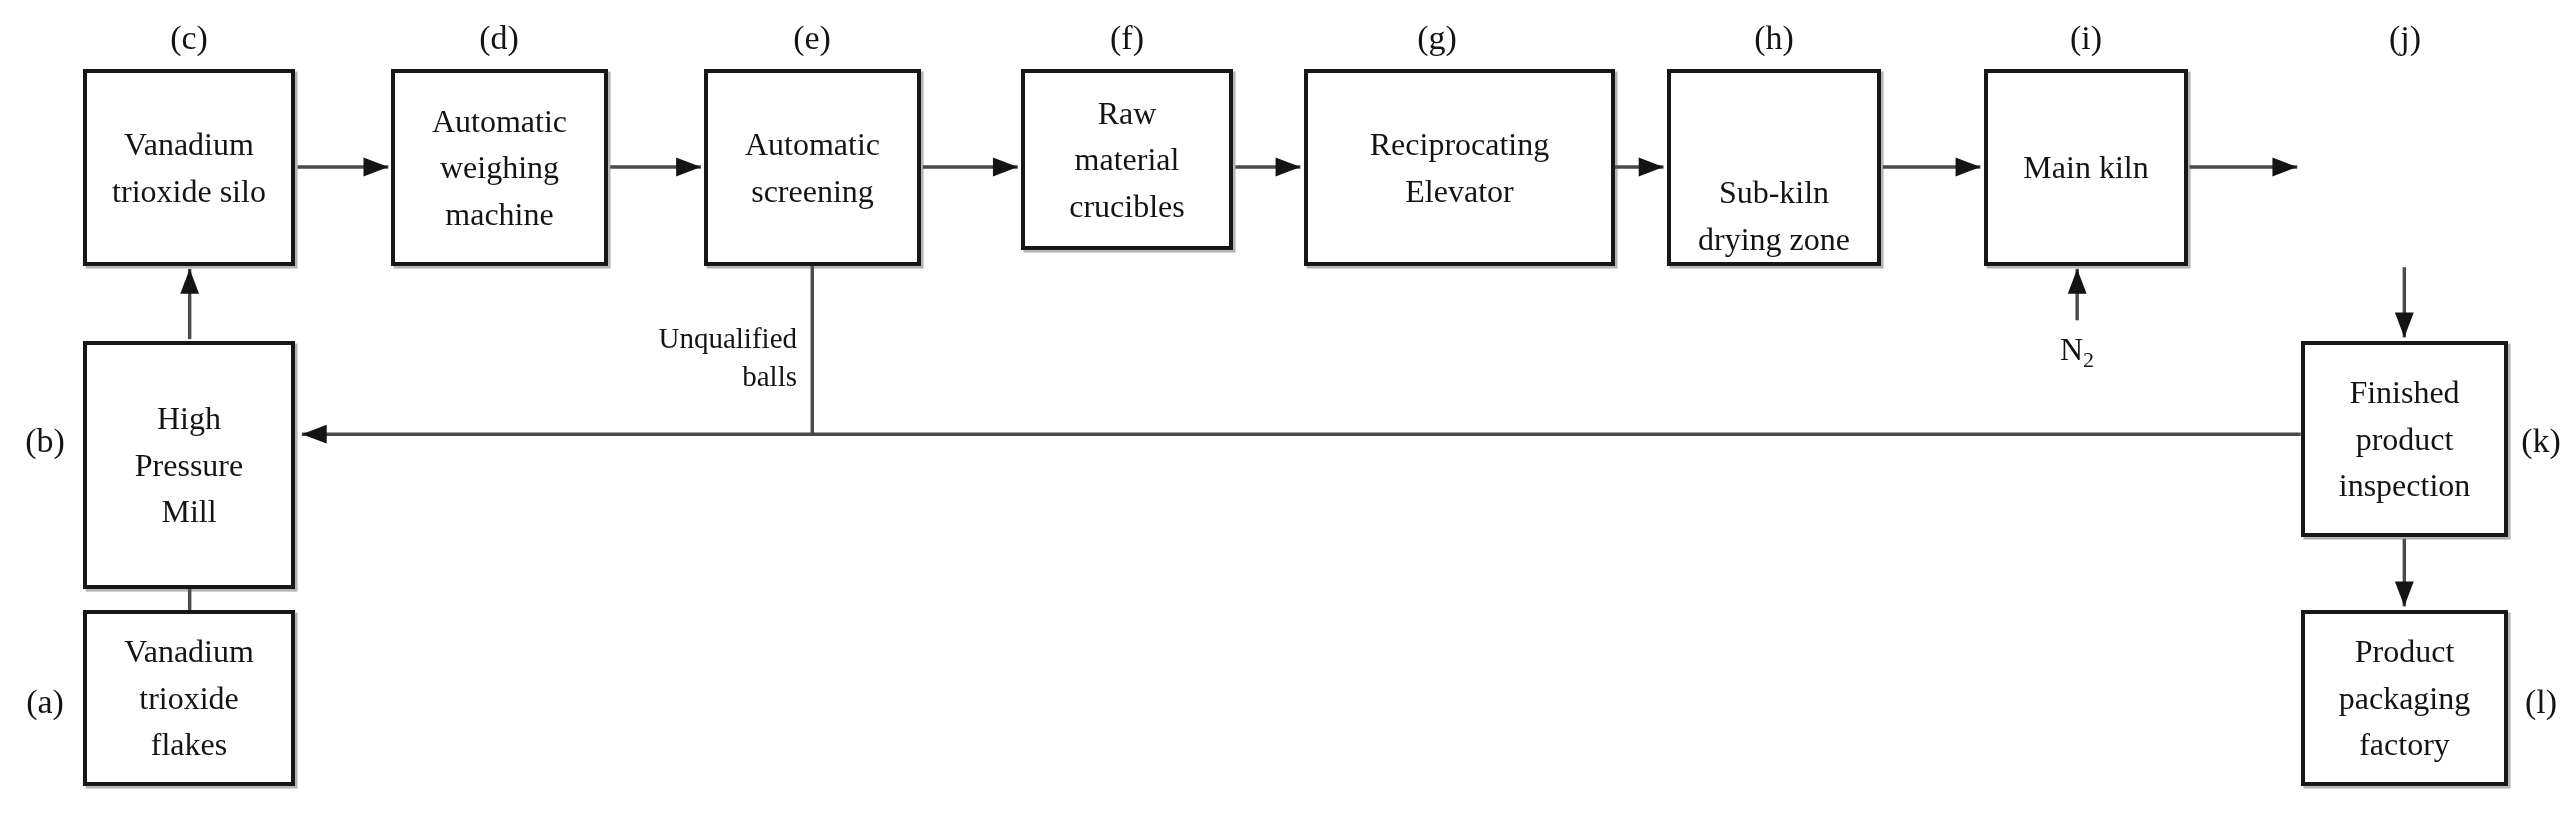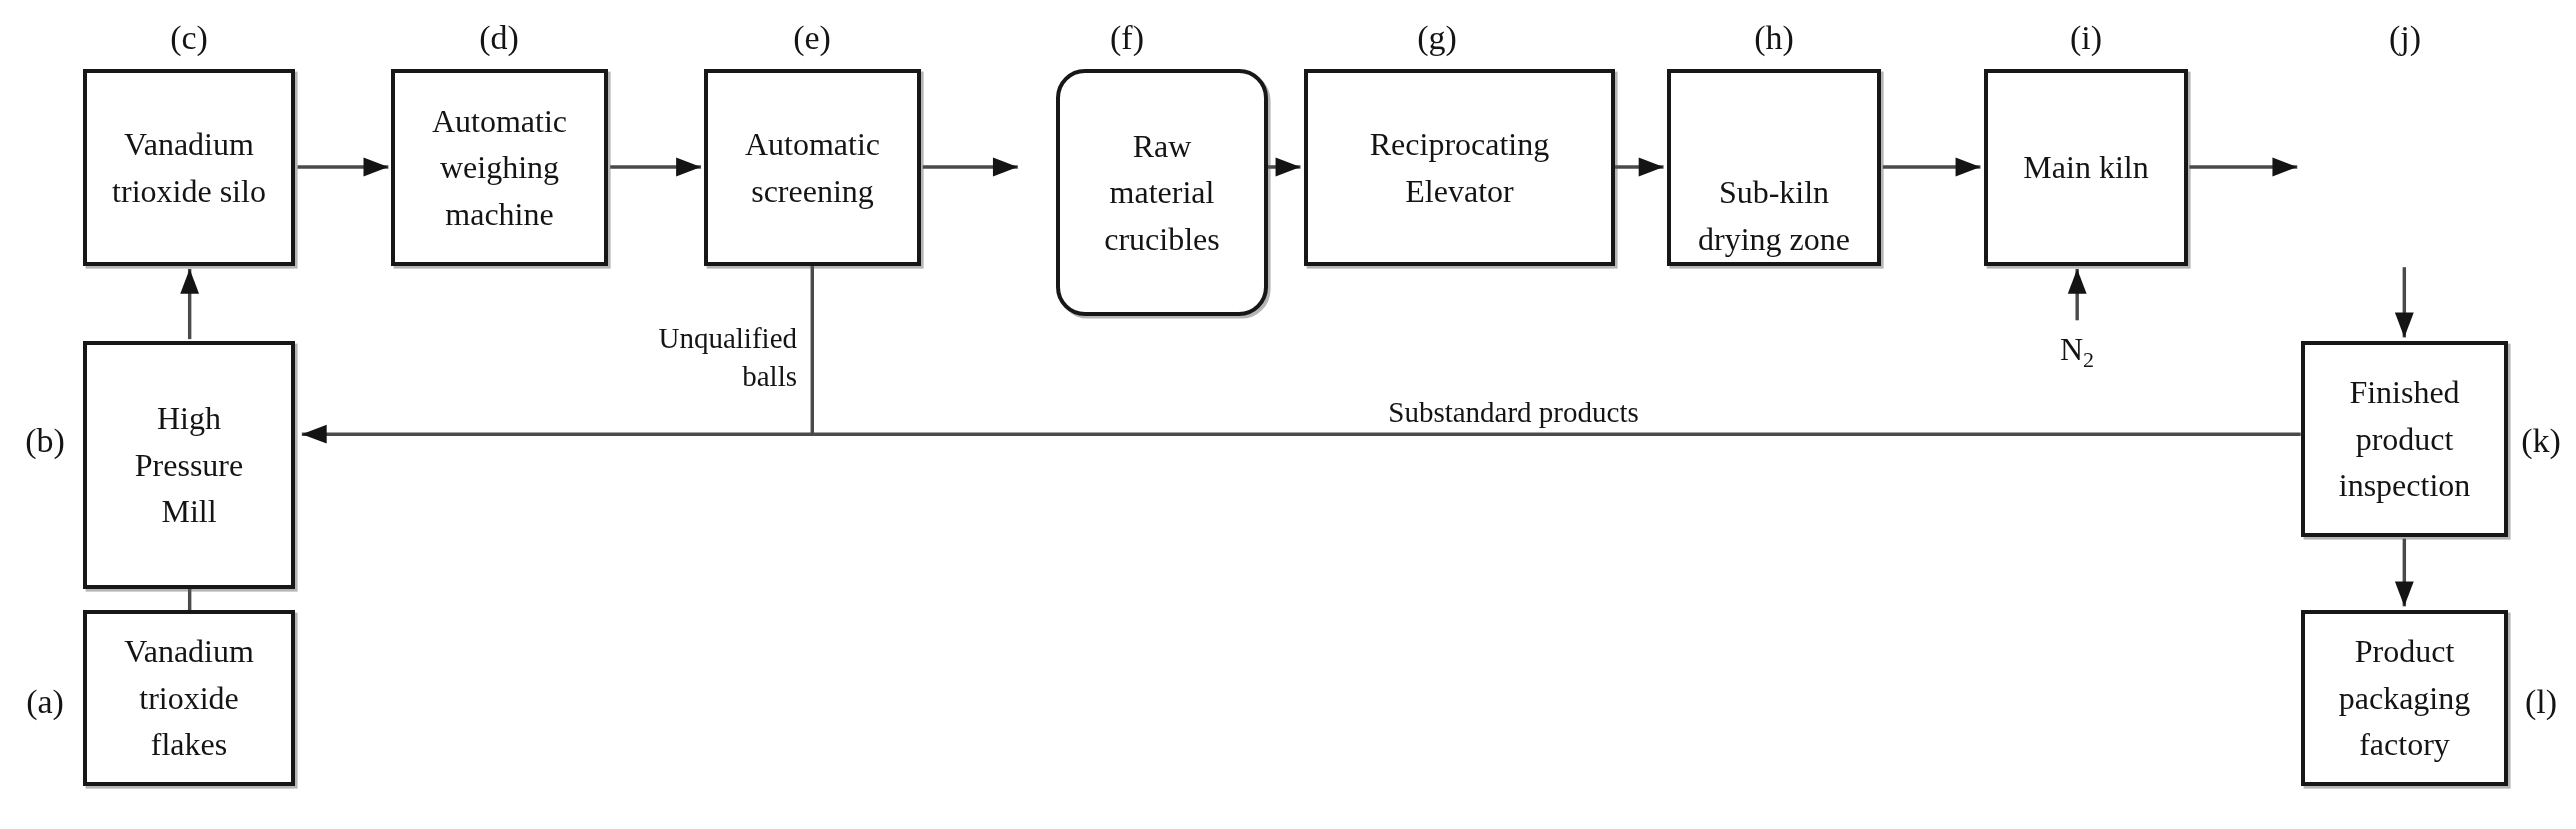--- a/index.html
+++ b/index.html
@@ -71,21 +71,21 @@
     font-size: 32px;
   }
   #label-n2 sub { font-size: 22px; }
 
   
   #box-a { left: 83px;  top: 610px; width: 212px; height: 176px; }
   #box-b { left: 83px;  top: 341px; width: 212px; height: 248px; }
   #box-c { left: 83px;  top: 69px;  width: 212px; height: 197px; }
   #box-d { left: 391px; top: 69px;  width: 217px; height: 197px; }
   #box-e { left: 704px; top: 69px;  width: 217px; height: 197px; }
-  #box-f { left: 1056px;top: 69px;  width: 212px; height: 247px; border-radius: 29px; }
+  #box-f { left: 1021px;top: 69px;  width: 212px; height: 181px; }
   #box-g { left: 1304px;top: 69px;  width: 311px; height: 197px; }
   #box-h { left: 1667px;top: 69px;  width: 214px; height: 197px; align-items: flex-end; }
   #box-i { left: 1984px;top: 69px;  width: 204px; height: 197px; }
   #box-j { left: 2301px;top: 69px;  width: 207px; height: 197px; }
   #box-k { left: 2301px;top: 341px; width: 207px; height: 196px; }
   #box-l { left: 2301px;top: 610px; width: 207px; height: 176px; }
 
   
   #tag-a { left: 45px;   top: 702px; }
   #tag-b { left: 45px;   top: 441px; }
@@ -193,17 +193,16 @@
   <div class="tag" id="tag-f">(f)</div>
   <div class="tag" id="tag-g">(g)</div>
   <div class="tag" id="tag-h">(h)</div>
   <div class="tag" id="tag-i">(i)</div>
   <div class="tag" id="tag-j">(j)</div>
   <div class="tag" id="tag-k">(k)</div>
   <div class="tag" id="tag-l">(l)</div>
 
   <div class="flow-label" id="label-unqualified">Unqualified
 balls</div>
-  <div class="flow-label" id="label-substandard">Substandard products</div>
   <div class="flow-label" id="label-n2"><span>N</span><sub>2</sub></div>
 
 </div>
 
 
 </body></html>

